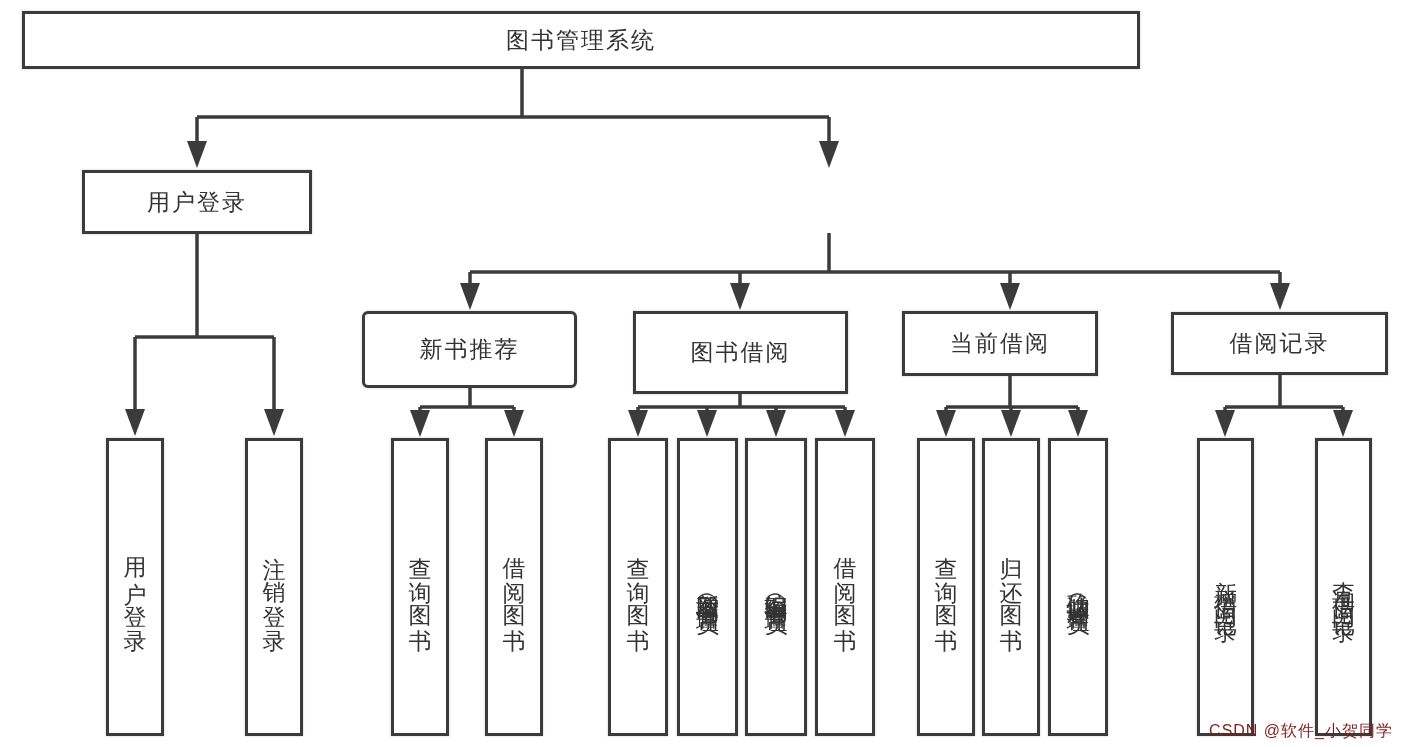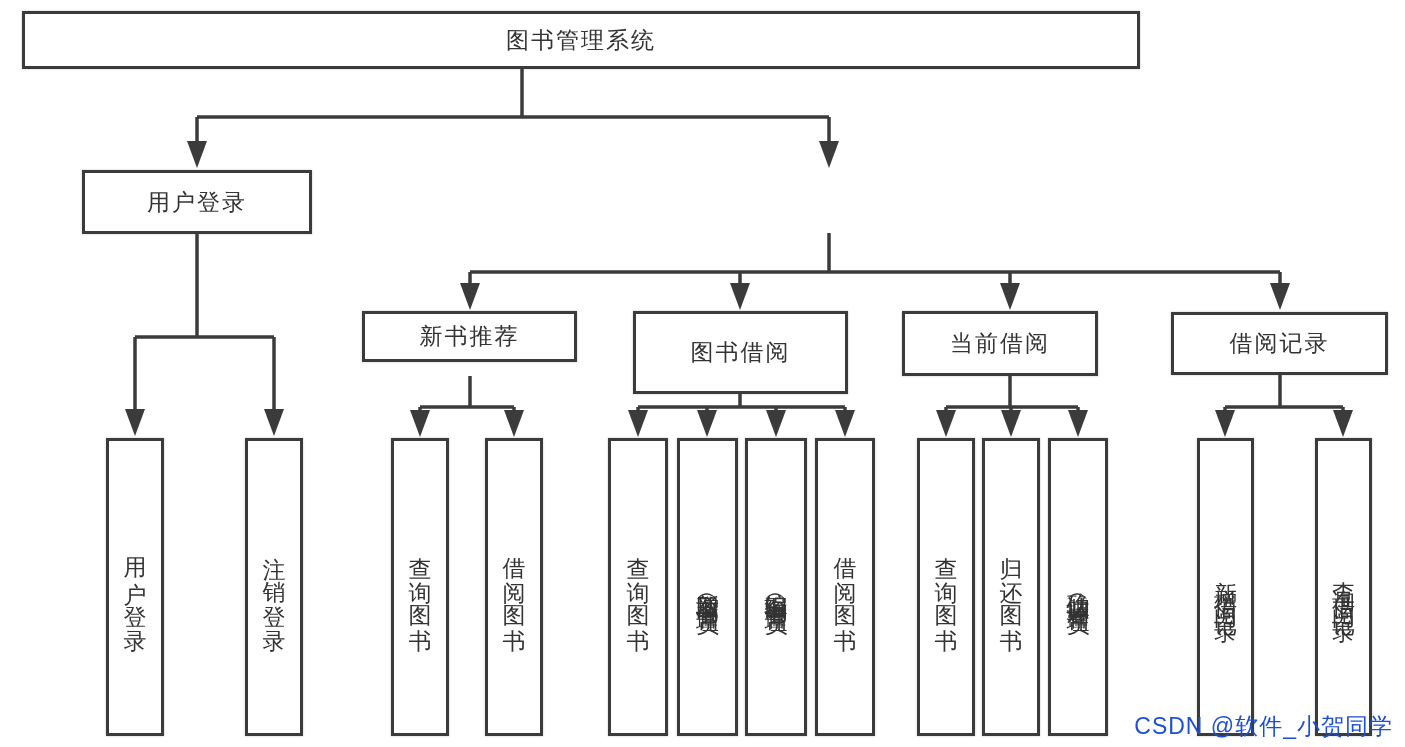--- a/index.html
+++ b/index.html
@@ -45,22 +45,22 @@
     white-space: nowrap;
     line-height: 1;
   }
   .v-wide  span { letter-spacing: 1.05em; }
   .v-med   span { letter-spacing: 0.35em; }
   .v-tight span { letter-spacing: 0.12em; }
   .watermark {
     position: absolute;
     right: 12px;
     bottom: 5px;
-    font-size: 23px;
-    color: #1d4ed8;
+    font-size: 16px;
+    color: #7f1d1d;
     letter-spacing: 1px;
     z-index: 3;
     white-space: nowrap;
   }
 </style>
 </head>
 <body>
 
 <div class="canvas">
 
@@ -120,21 +120,21 @@
     </svg>
 
   <div class="node h" style="left:22px; top:11px; width:1118px; height:58px;">
     <span>图书管理系统</span>
   </div>
 
   <div class="node h" style="left:82px; top:170px; width:230px; height:64px;">
     <span>用户登录</span>
   </div>
 
-  <div class="node h" style="left:362px; top:311px; width:215px; height:51px;">
+  <div class="node h" style="left:362px; top:311px; width:215px; height:77px;border-radius:6px;">
     <span>新书推荐</span>
   </div>
   <div class="node h" style="left:633px; top:311px; width:215px; height:83px;">
     <span>图书借阅</span>
   </div>
   <div class="node h" style="left:902px; top:311px; width:196px; height:65px;">
     <span>当前借阅</span>
   </div>
   <div class="node h" style="left:1171px; top:312px; width:217px; height:63px;">
     <span>借阅记录</span>

